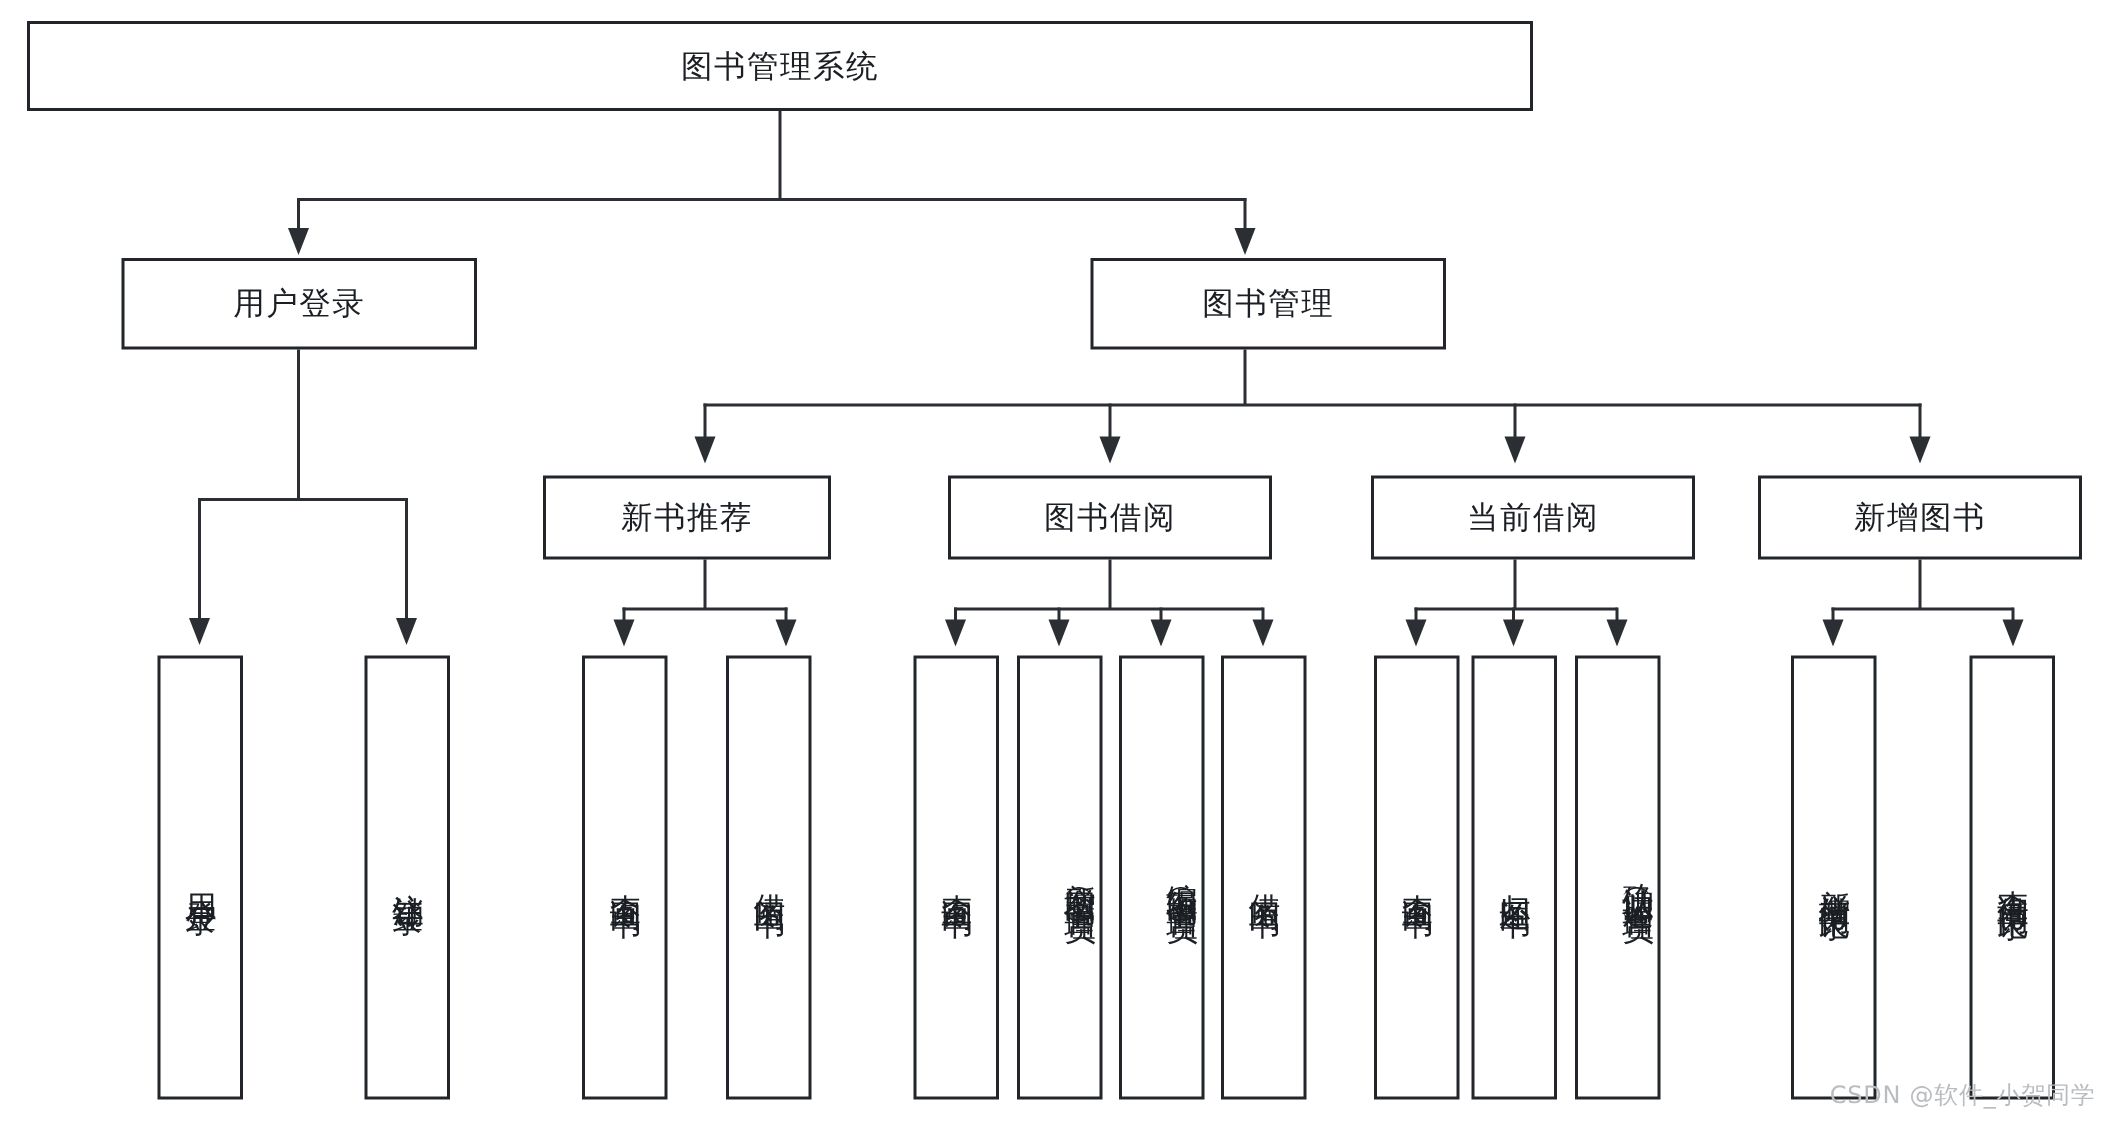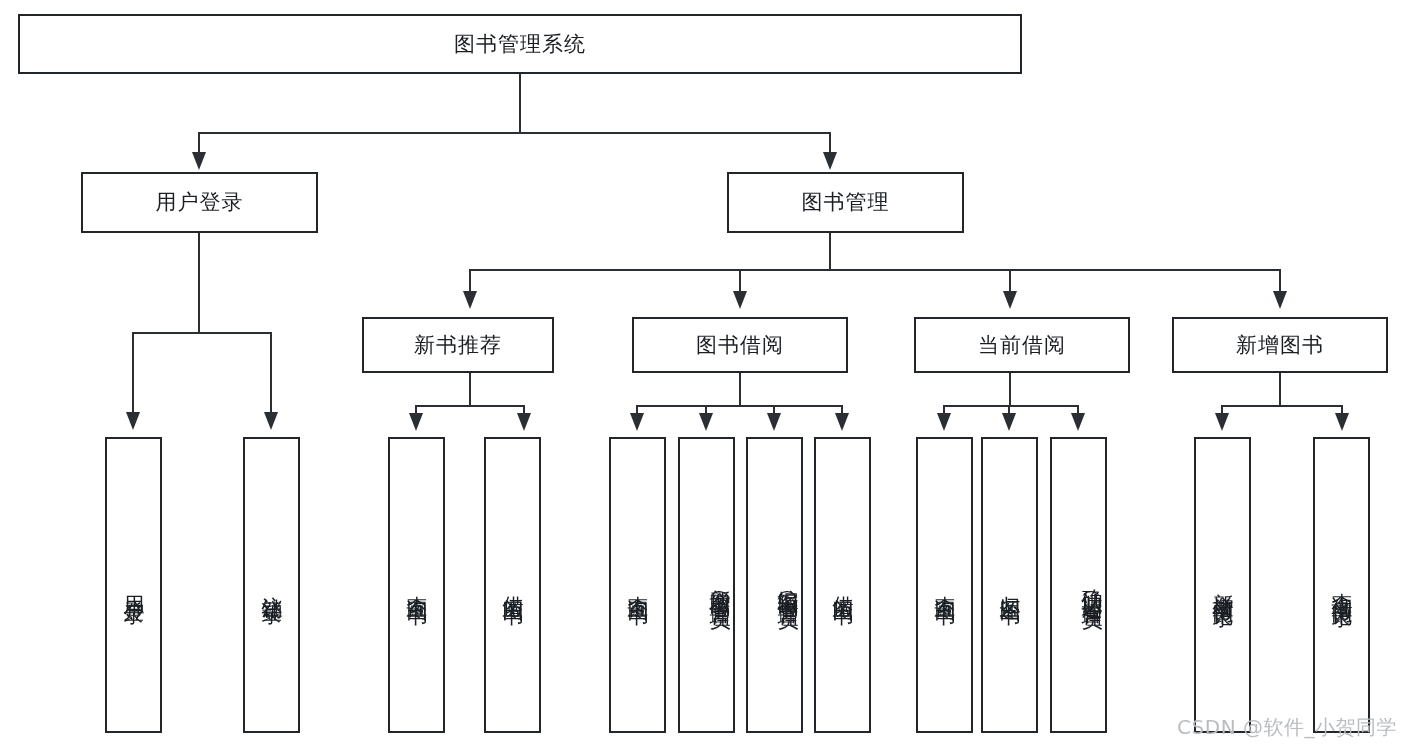--- a/index.html
+++ b/index.html
@@ -64,21 +64,21 @@
     width: 0;
     height: 0;
     border-left: 7px solid transparent;
     border-right: 7px solid transparent;
     border-top: 18px solid #2b2f34;
   }
   #watermark {
     position: absolute;
     right: 8px;
     bottom: 6px;
-    font-size: 20px;
+    font-size: 16px;
     color: #b9bcc0;
     letter-spacing: 0.5px;
     white-space: nowrap;
     font-family: "DejaVu Sans", "Liberation Sans", sans-serif;
   }
 </style>
 </head>
 <body>
 
 <div id="canvas">

